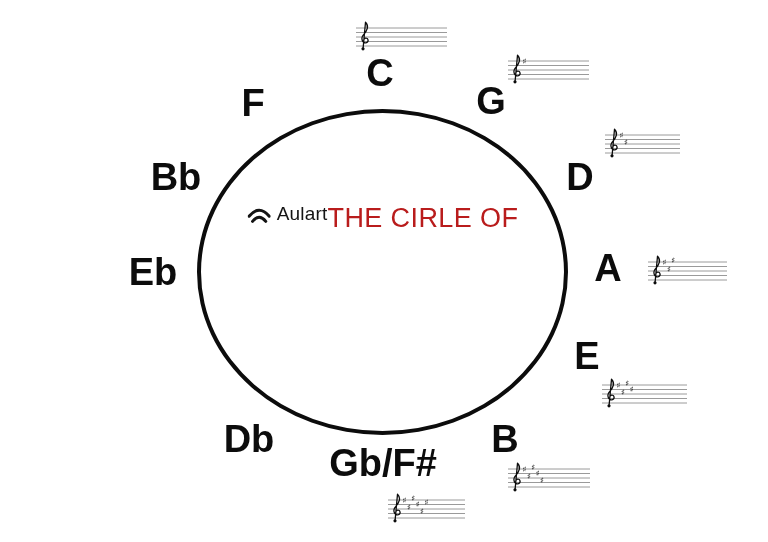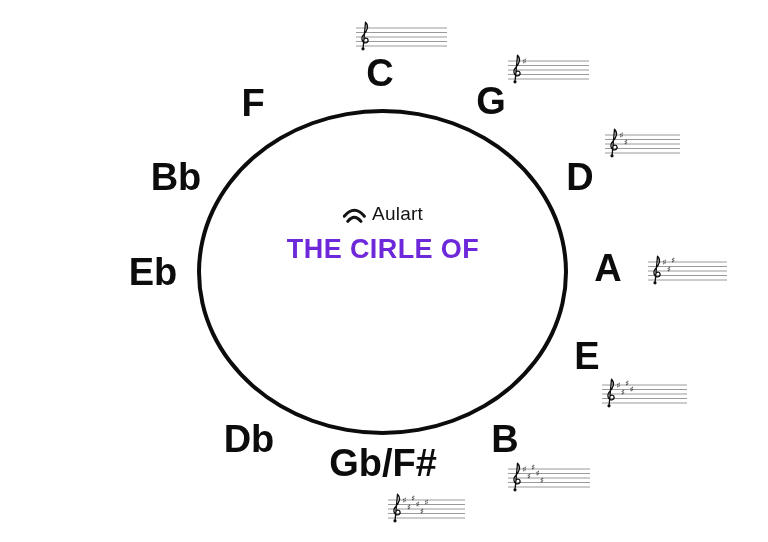--- a/index.html
+++ b/index.html
@@ -12,27 +12,27 @@
     background:transparent;
   }
   .key-label{
     position:absolute;transform:translate(-50%,-50%);
     font-weight:bold;font-size:38px;color:#0c0c0c;letter-spacing:0;
     white-space:nowrap;line-height:1;
   }
   .staff{position:absolute;}
   .center-block{
     position:absolute;left:383px;top:203px;transform:translateX(-50%);
-    display:flex;flex-direction:column;align-items:center;color:#141414;
+    display:flex;flex-direction:row;align-items:center;color:#141414;
   }
   .logo-row{display:flex;align-items:center;gap:6px;margin-bottom:9px;}
   .logo-text{font-size:19px;font-weight:500;color:#141414;letter-spacing:0.2px;}
   .title{
-    text-align:center;font-size:27px;font-weight:700;line-height:31px;
-    letter-spacing:0.4px;color:#6d28d9;
+    text-align:center;font-size:27px;font-weight:400;line-height:31px;
+    letter-spacing:0.4px;color:#b91c1c;
   }
 </style>
 </head>
 <body>
 
 <div id="stage">
 
   <div class="circle" style="left: 197px; top: 109px; width: 371px; height: 326px; border-width: 4px; border-color: rgb(12, 12, 12);"></div>
 
   <div class="center-block">

